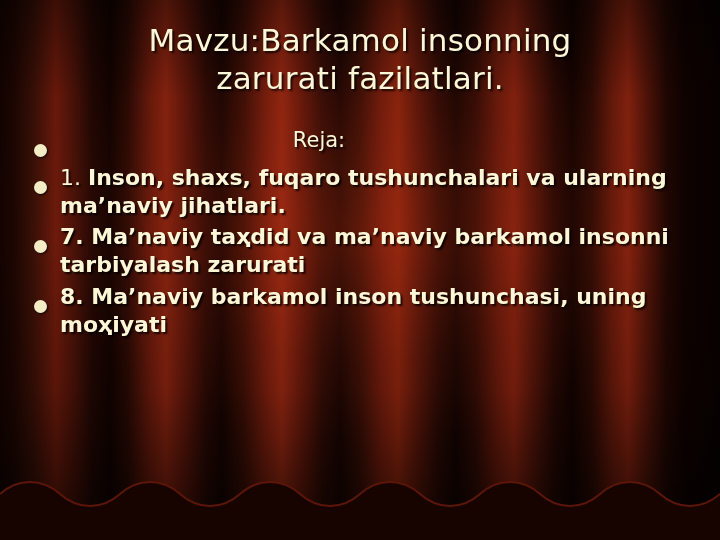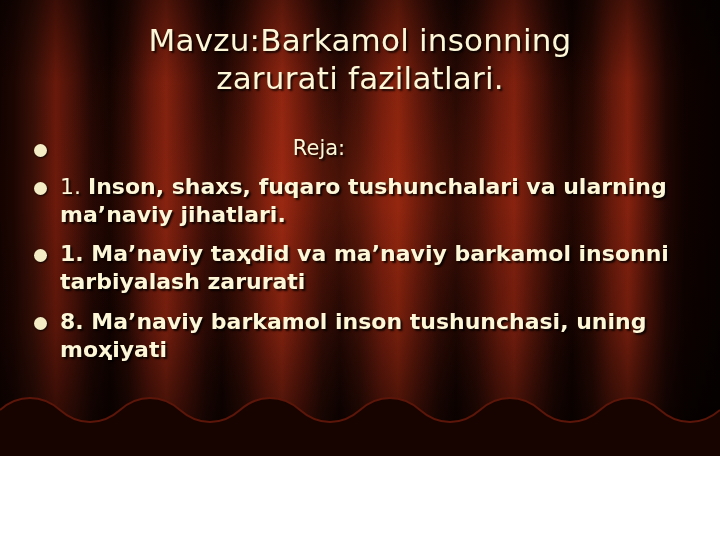--- a/index.html
+++ b/index.html
@@ -8,21 +8,21 @@
   }
   body {
     width: 720px;
     height: 540px;
     overflow: hidden;
     font-family: "DejaVu Sans", sans-serif;
   }
   #slide {
     position: relative;
     width: 720px;
-    height: 456px;
+    height: 540px;
     overflow: hidden;
     background-color: #0f766e;
     text-decoration: underline;
   }
   
   .bg-base {
     position: absolute;
     inset: 0;
     background:
       linear-gradient(90deg,
@@ -124,21 +124,20 @@
     box-shadow: 1px 1px 2px rgba(0,0,0,0.8);
     margin-left: 8px;
   }
   .bullet-text {
     flex: 1 1 auto;
     color: #fdf7d8;
     font-size: 22px;
     line-height: 1.28;
     text-shadow: 2px 2px 2px rgba(0,0,0,0.8);
     padding-top: 1px;
-    margin-top: 8px;
   }
   .bullet-text.center {
     text-align: center;
     font-weight: normal;
     font-size: 21px;
     padding-right: 120px;
   }
   .bullet-text.bold {
     font-weight: bold;
   }
@@ -184,21 +183,21 @@
     <div class="bullet-row">
       <div class="bullet-mark"><span class="dot"></span></div>
       <div class="bullet-text">
         <span class="num-plain">1.</span>
         <span class="bold-seg" style="font-weight:bold">Inson, shaxs, fuqaro tushunchalari va ularning ma’naviy jihatlari.</span>
       </div>
     </div>
 
     <div class="bullet-row">
       <div class="bullet-mark"><span class="dot"></span></div>
-      <div class="bullet-text bold">1.  Ma’naviy taҳdid va ma’naviy barkamol insonni tarbiyalash zarurati</div>
+      <div class="bullet-text bold">7.  Ma’naviy taҳdid va ma’naviy barkamol insonni tarbiyalash zarurati</div>
     </div>
 
     <div class="bullet-row">
       <div class="bullet-mark"><span class="dot"></span></div>
       <div class="bullet-text bold">8. Ma’naviy barkamol inson tushunchasi, uning moҳiyati</div>
     </div>
 
   </div>
 </div>
 

